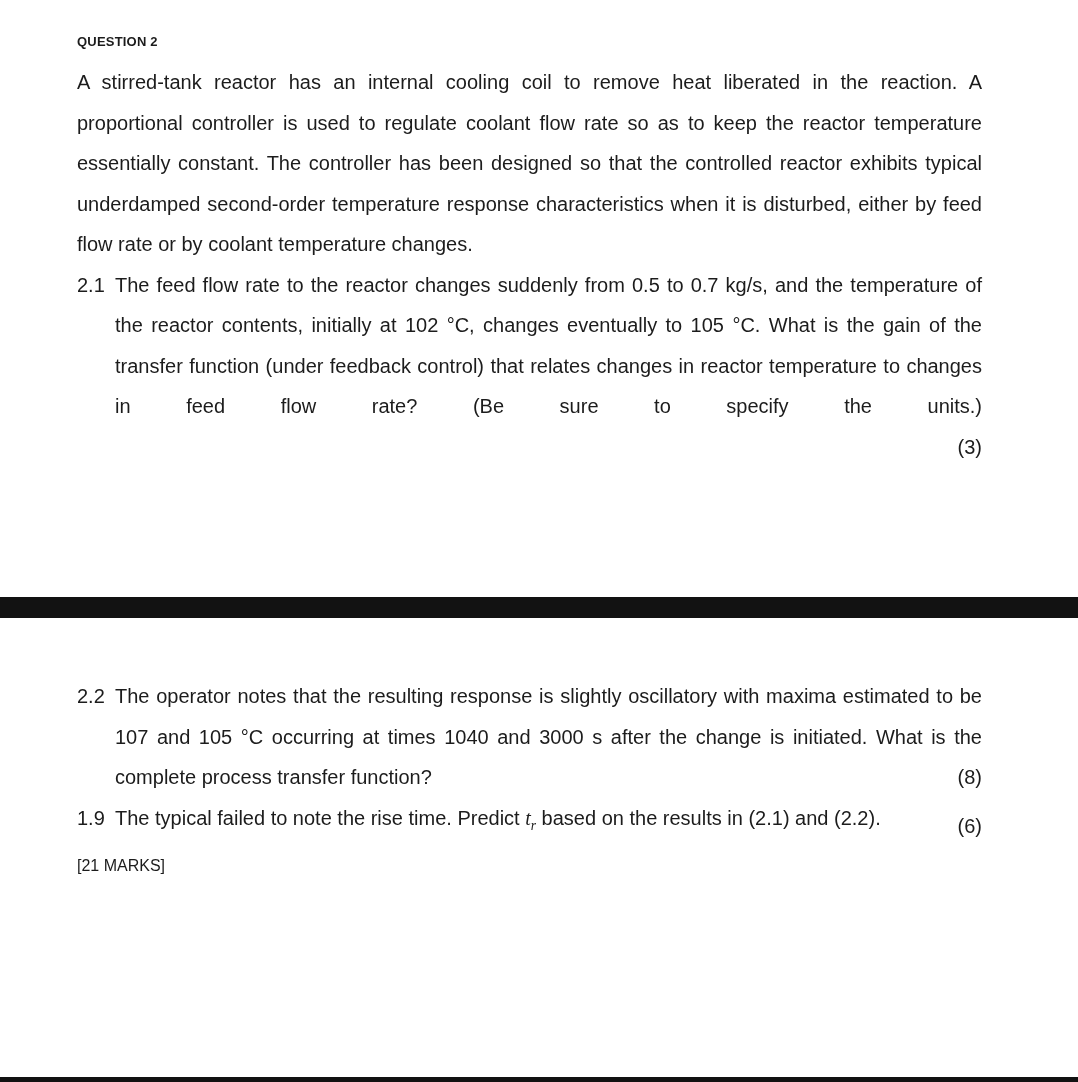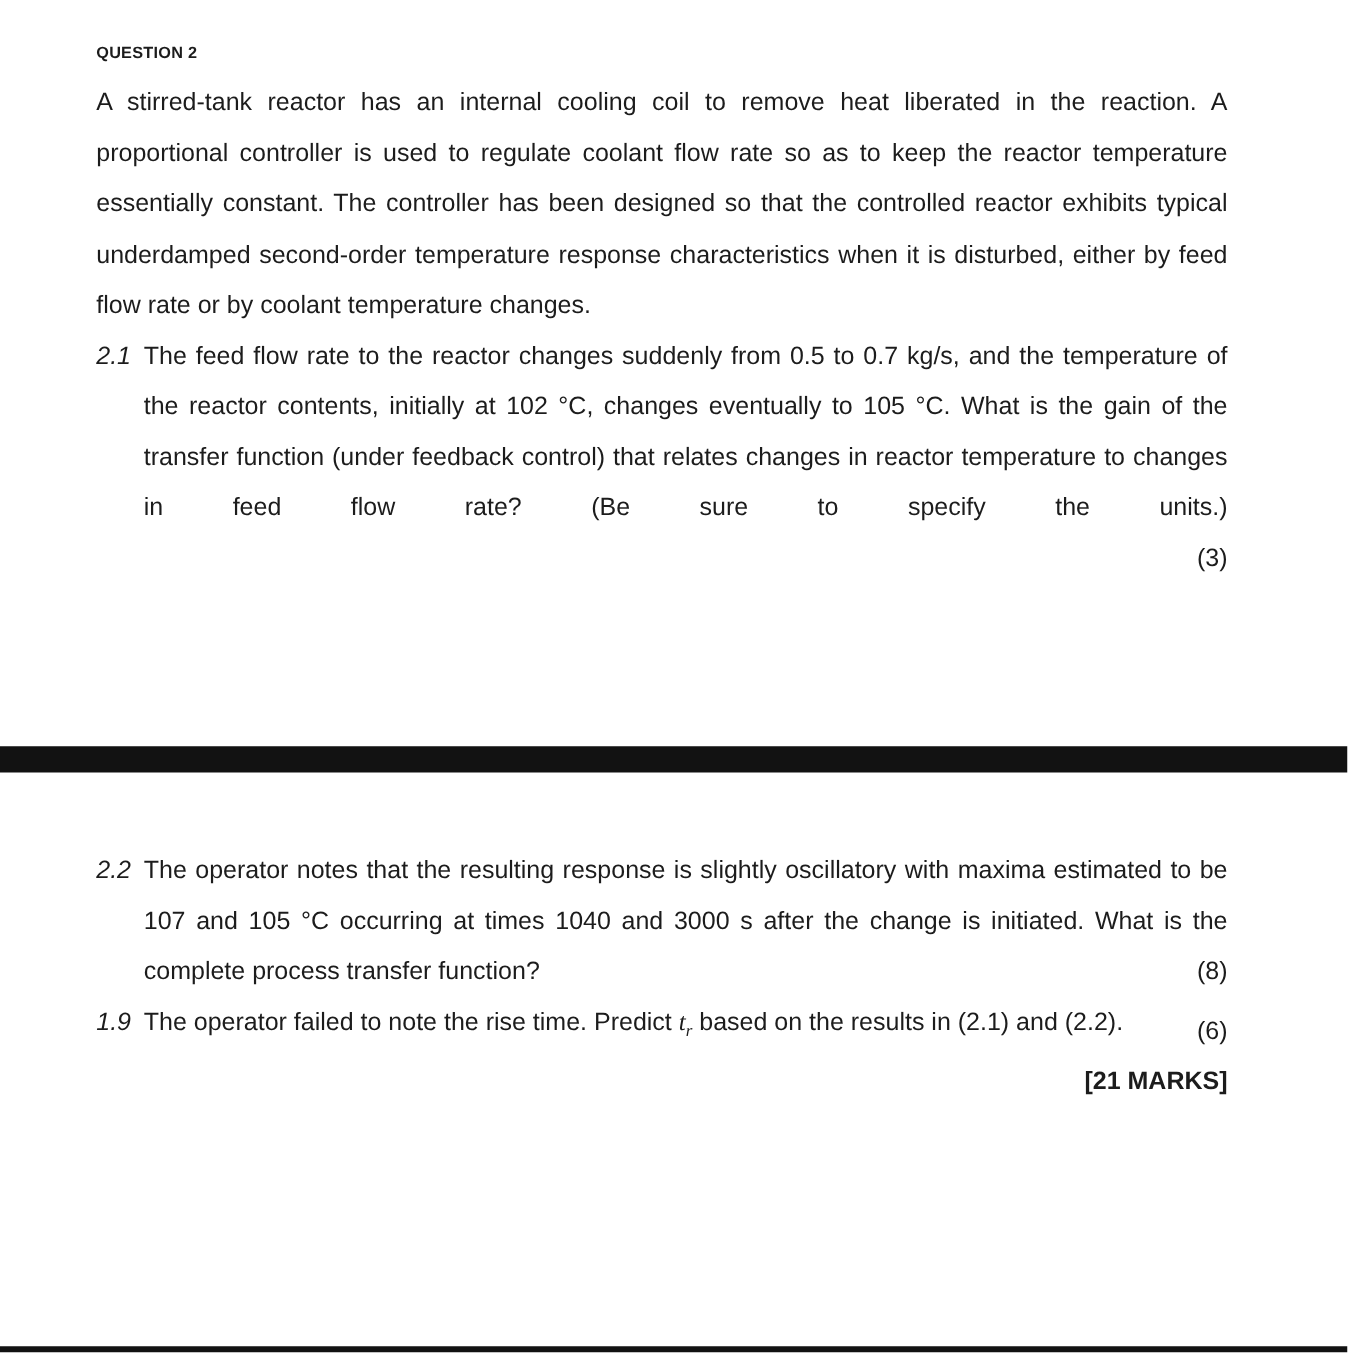--- a/index.html
+++ b/index.html
@@ -20,21 +20,21 @@
     letter-spacing: 0.2px;
   }
   .para {
     font-size: 20px;
     line-height: 40.5px;
     text-align: justify;
   }
   .justify-last { text-align-last: justify; }
   .item { position: relative; }
   .hang { padding-left: 38px; text-indent: -38px; }
-  .num { display: inline-block; width: 38px; text-indent: 0; font-style: italic; }
+  .num { display: inline-block; width: 38px; text-indent: 0; }
   .marks-line {
     font-size: 20px;
     line-height: 40.5px;
     text-align: right;
   }
   .marks-abs {
     position: absolute;
     right: 0;
     bottom: 0;
     font-size: 20px;
@@ -51,24 +51,23 @@
     font-size: 0.68em;
     vertical-align: sub;
   }
   .divider {
     margin-top: 130px;
     height: 21px;
     width: 100%;
     background: #121212;
   }
   .total {
-    font-size: 20px;
+    font-size: 16px;
     line-height: 40.5px;
-    text-align: right;
-    font-weight: bold;
+    font-weight: normal;
   }
   .bottom-bar {
     position: absolute;
     left: 0;
     bottom: 0;
     width: 100%;
     height: 5px;
     background: #121212;
   }
 </style>
@@ -88,20 +87,20 @@
 
 <div class="divider"></div>
 
 <div class="page-bottom">
   <div class="item">
     <p class="para hang"><span class="num">2.2</span><span>The operator notes that the resulting response is slightly oscillatory with maxima estimated to be 107 and 105 °C occurring at times 1040 and 3000 s after the change is initiated. What is the complete process transfer function?</span></p>
     <span class="marks-abs">(8)</span>
   </div>
 
   <div class="item">
-    <p class="para hang"><span class="num">1.9</span><span>The operator failed to note the rise time. Predict </span><span class="math-var">t</span><span class="math-sub">r</span><span> based on the results in (2.1) and (2.2).</span></p>
+    <p class="para hang"><span class="num">1.9</span><span>The typical failed to note the rise time. Predict </span><span class="math-var">t</span><span class="math-sub">r</span><span> based on the results in (2.1) and (2.2).</span></p>
     <span class="marks-abs">(6)</span>
   </div>
 
   <div class="total">[21 MARKS]</div>
 </div>
 
 <div class="bottom-bar"></div>
 
 </body></html>

